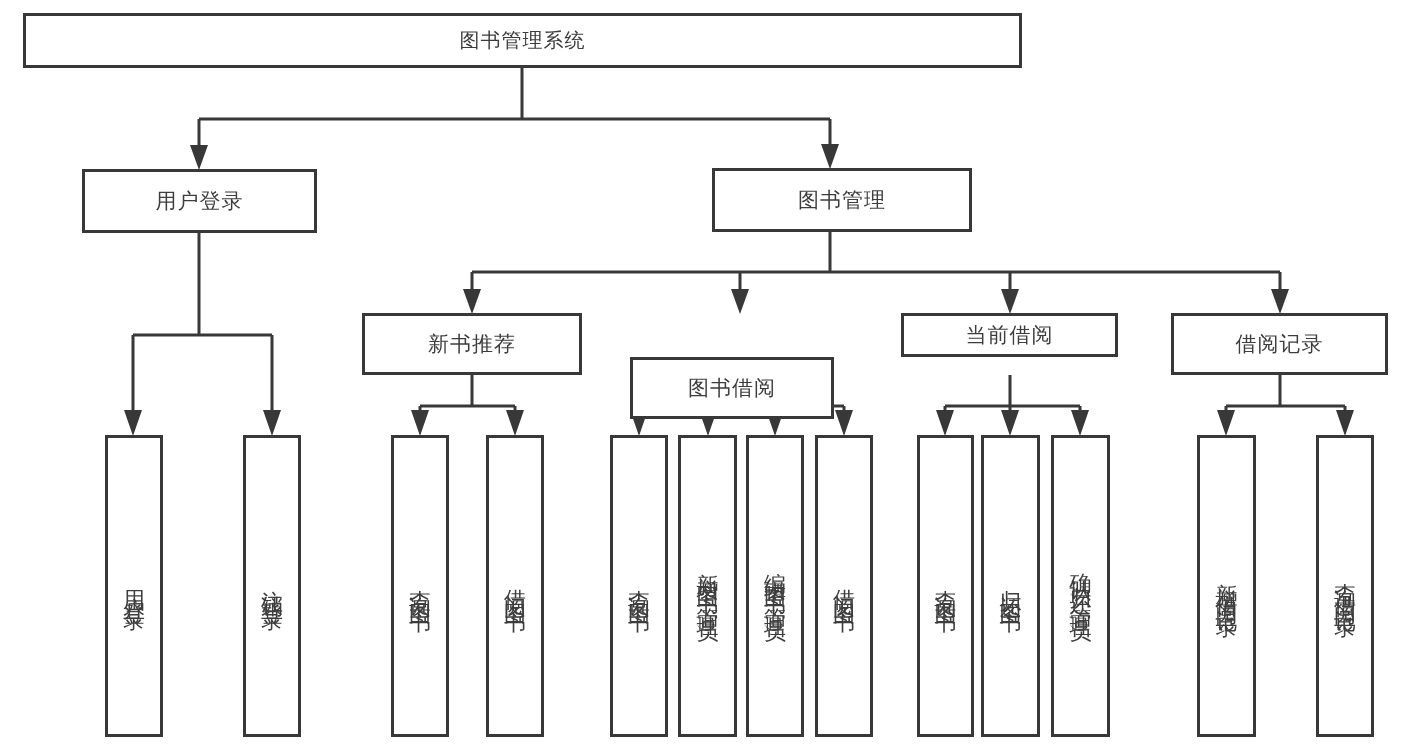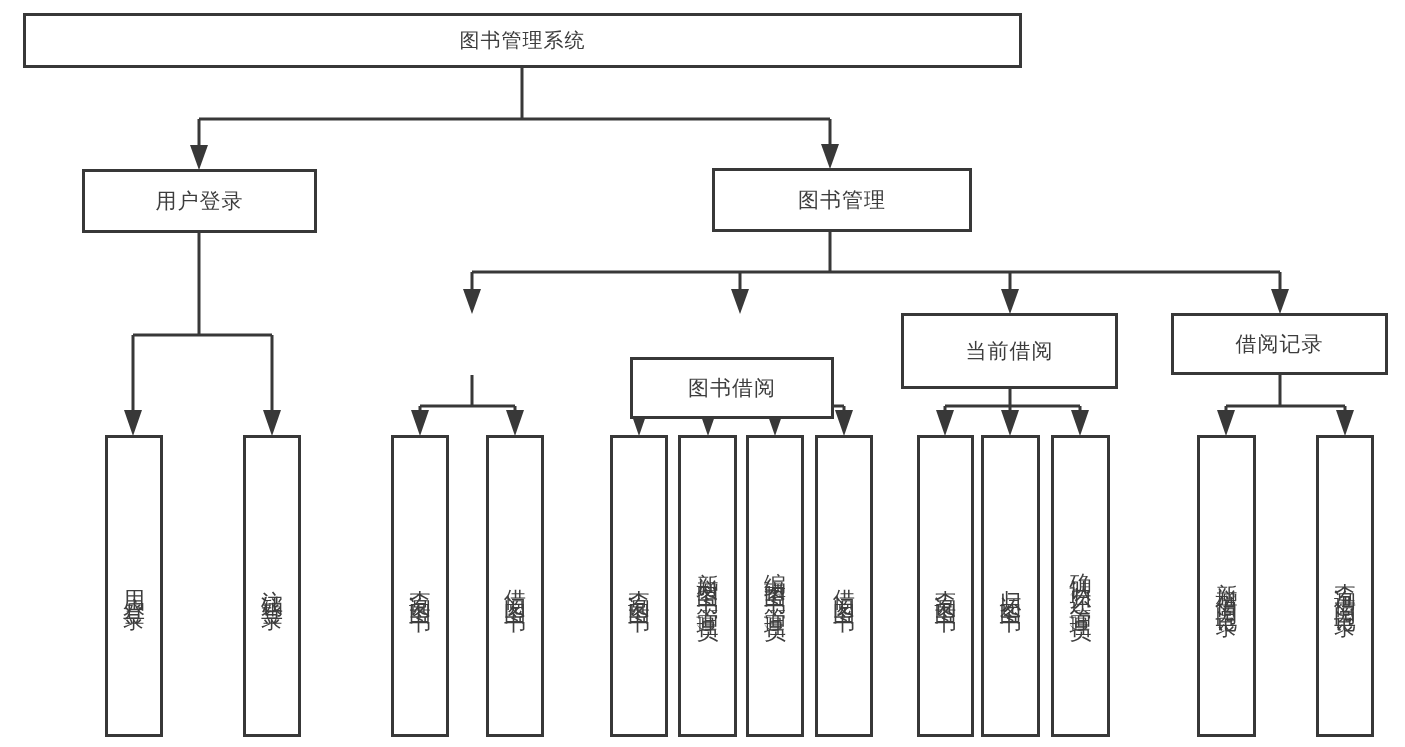--- a/index.html
+++ b/index.html
@@ -121,24 +121,27 @@
     <span>图书管理系统</span>
   </div>
 
   <div class="box box-h" style="left:82px; top:169px; width:235px; height:64px;">
     <span>用户登录</span>
   </div>
   <div class="box box-h" style="left:712px; top:168px; width:260px; height:64px;">
     <span>图书管理</span>
   </div>
 
+  <div class="box box-h" style="left:362px; top:313px; width:220px; height:62px;">
+    <span>新书推荐</span>
+  </div>
   <div class="box box-h" style="left:630px; top:313px; width:204px; height:62px;margin-top:44px;">
     <span>图书借阅</span>
   </div>
-  <div class="box box-h" style="left:901px; top:313px; width:217px; height:76px;">
+  <div class="box box-h" style="left:901px; top:313px; width:217px; height:44px;">
     <span>当前借阅</span>
   </div>
   <div class="box box-h" style="left:1171px; top:313px; width:217px; height:62px;text-align:center;">
     <span>借阅记录</span>
   </div>
 
   <div class="box box-v" style="left:105px; top:435px; width:58px; height:302px;">
     <span class="vtext">用户登录</span>
   </div>
   <div class="box box-v" style="left:243px; top:435px; width:58px; height:302px;">

